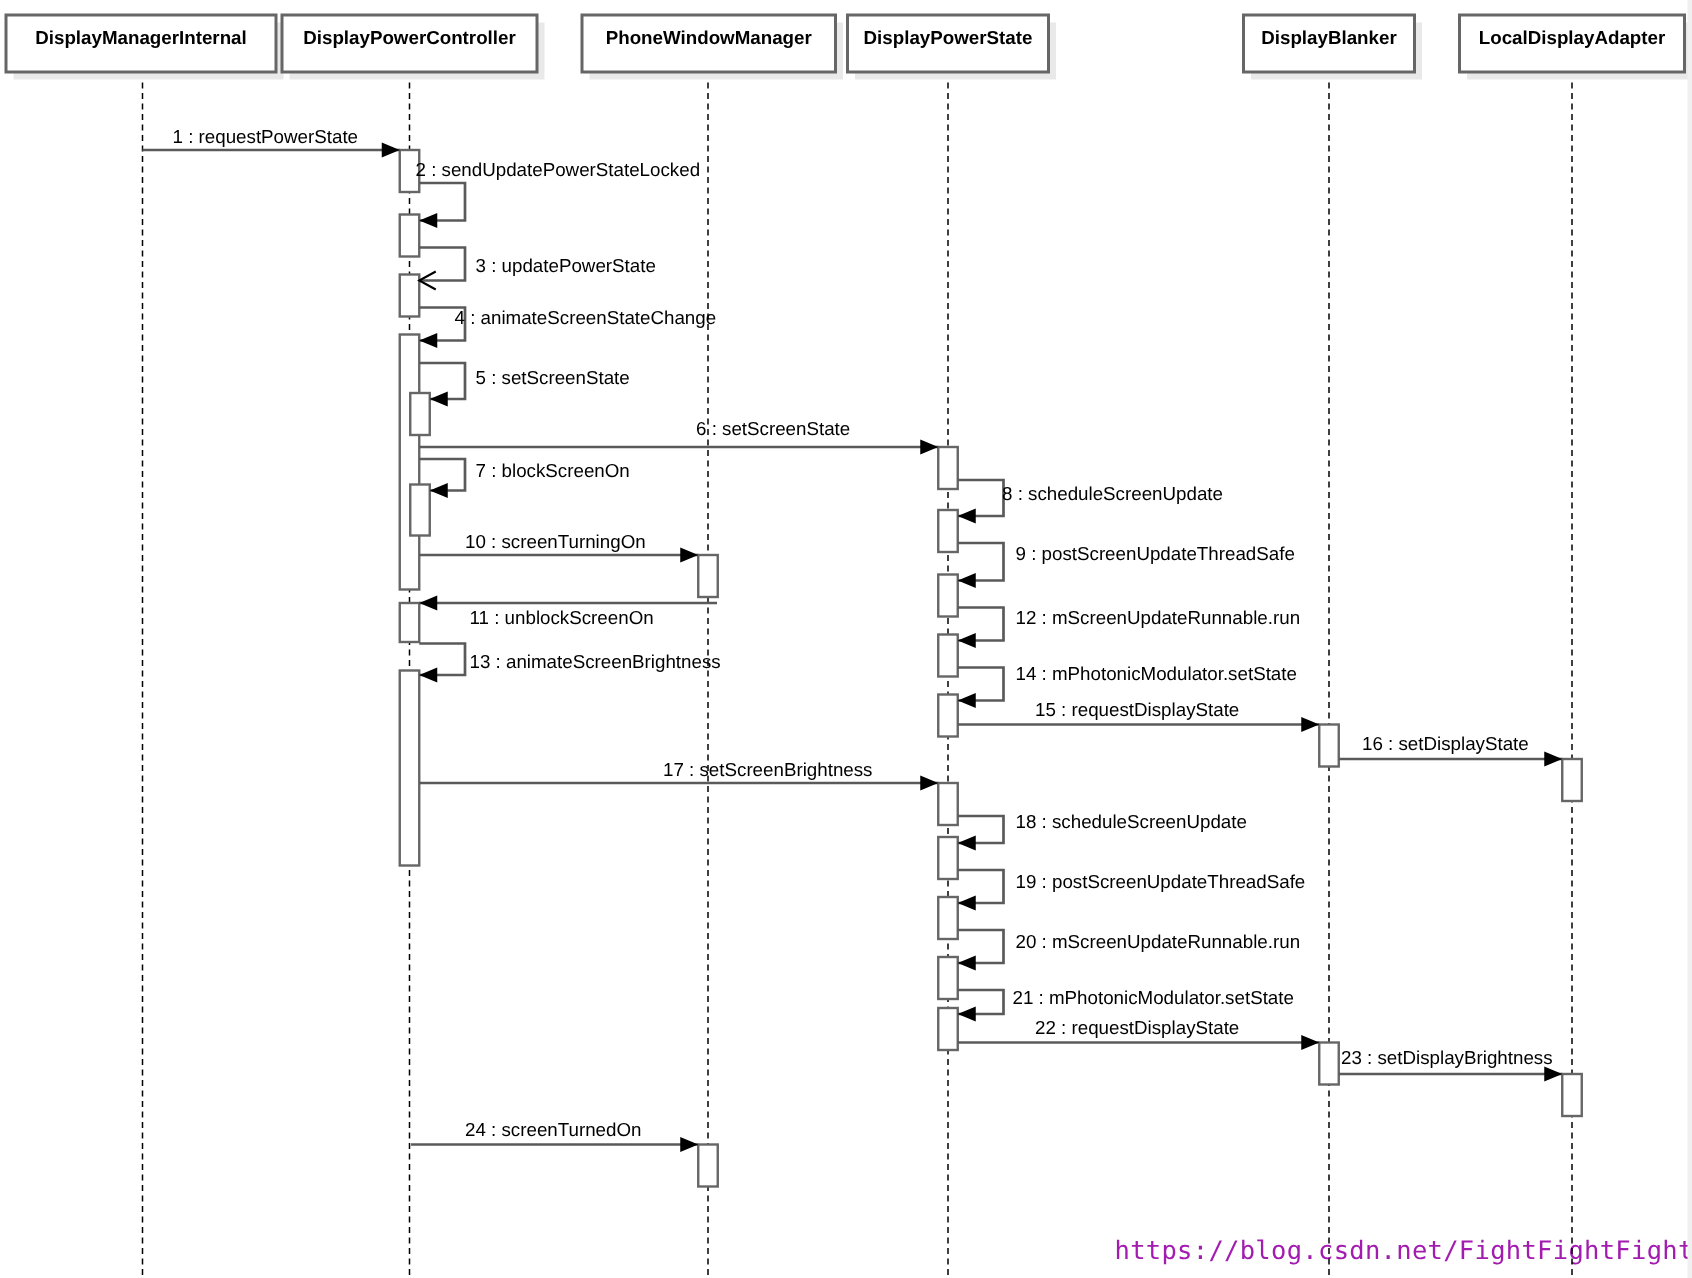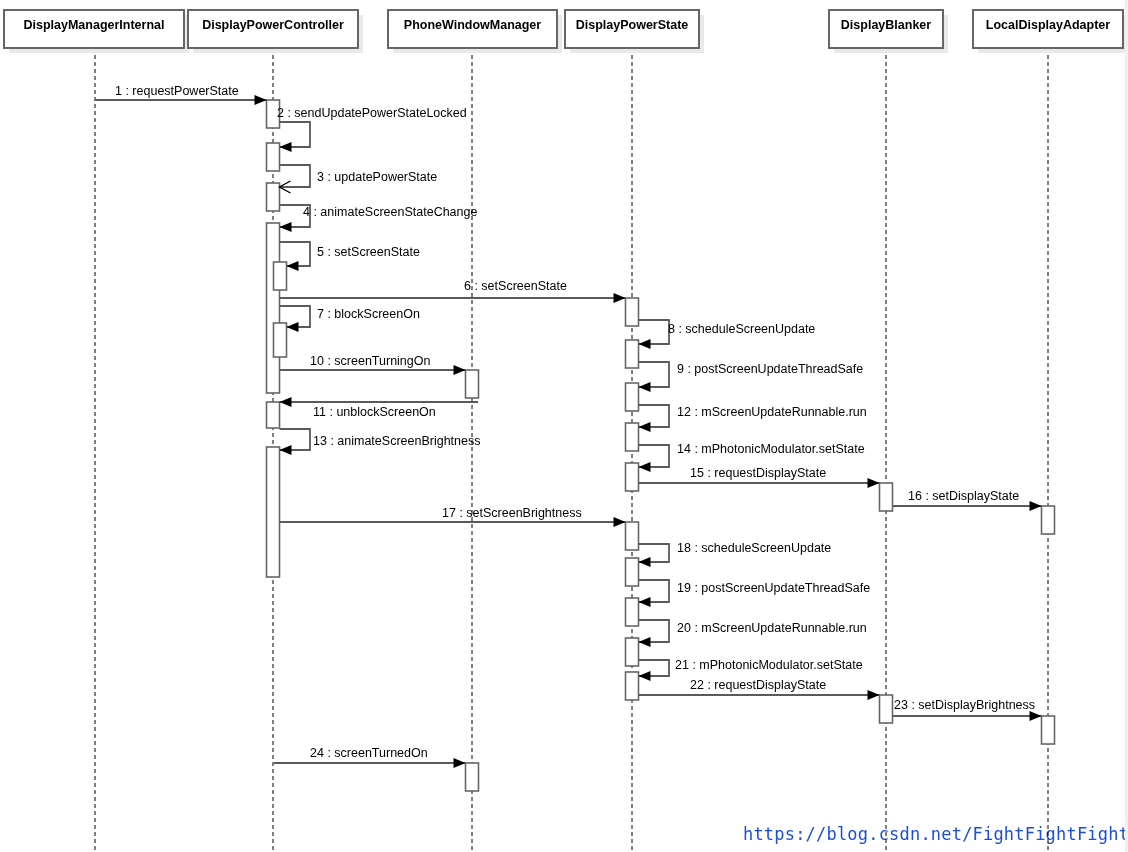--- a/index.html
+++ b/index.html
@@ -14,21 +14,21 @@
   .bar{fill:var(--barFill,#fff);stroke:var(--barBorder,#666);stroke-width:1.6;}
   .mline{stroke:var(--line,#5a5a5a);stroke-width:1.8;fill:none;}
   .marrow{fill:var(--arrow,#000);}
   .moparrow{stroke:var(--arrow,#000);stroke-width:1.4;fill:none;}
   .mtext{font-family:"Liberation Sans",sans-serif;font-size:12.5px;fill:var(--text,#000);}
 </style>
 </head>
 <body>
 
 <div class="stage" style="--background: #ffffff; --line: #5a5a5a; --arrow: #000000; --boxBorder: #666666; --boxFill: #ffffff; --shadow: #e9e9e9; --lifeline: #000000; --text: #000000; --barBorder: #666666; --barFill: #ffffff; --pageEdge: #f0f0f0;">
-  <div class="watermark" style="color: #1d4ed8;">https://blog.csdn.net/FightFightFight</div>
+  <div class="watermark" style="color: #a21caf;">https://blog.csdn.net/FightFightFight</div>
   <svg id="seq-svg" width="1128" height="852" viewBox="0 0 1128 852">
       <line x1="95" y1="48" x2="95" y2="852" class="lifeline"></line>
       <line x1="273" y1="48" x2="273" y2="852" class="lifeline"></line>
       <line x1="472" y1="48" x2="472" y2="852" class="lifeline"></line>
       <line x1="632" y1="48" x2="632" y2="852" class="lifeline"></line>
       <line x1="886" y1="48" x2="886" y2="852" class="lifeline"></line>
       <line x1="1048" y1="48" x2="1048" y2="852" class="lifeline"></line>
       <rect x="9" y="15" width="180" height="38" class="shadow"></rect>
       <rect x="4" y="10" width="180" height="38" class="pbox"></rect>
       <text x="94" y="29" class="ptext">DisplayManagerInternal</text>

